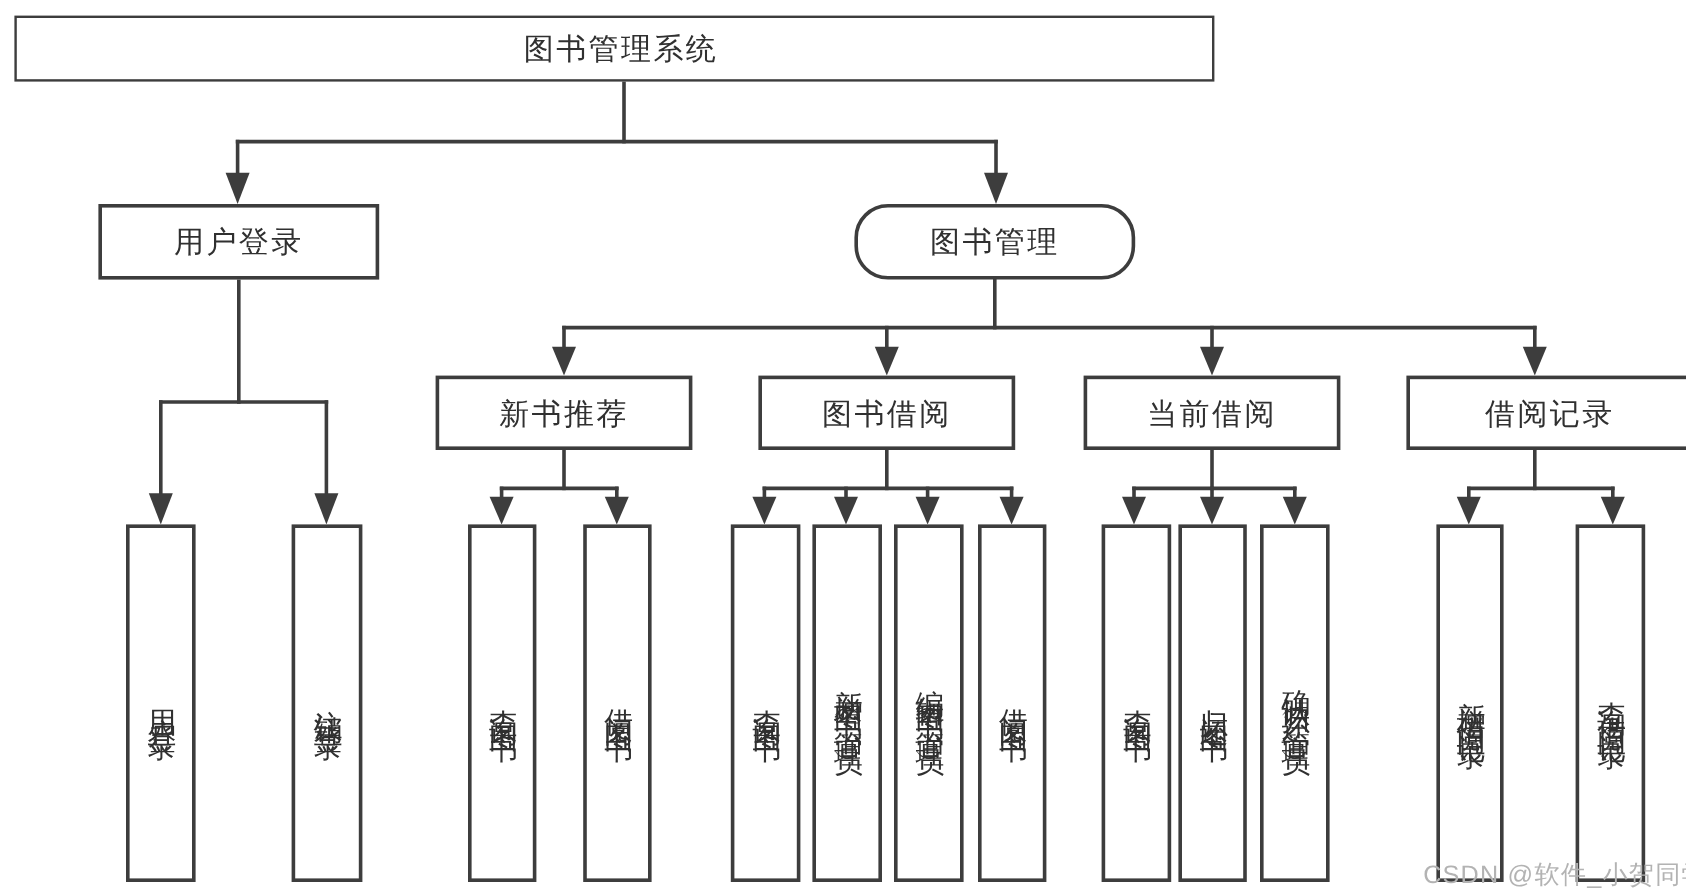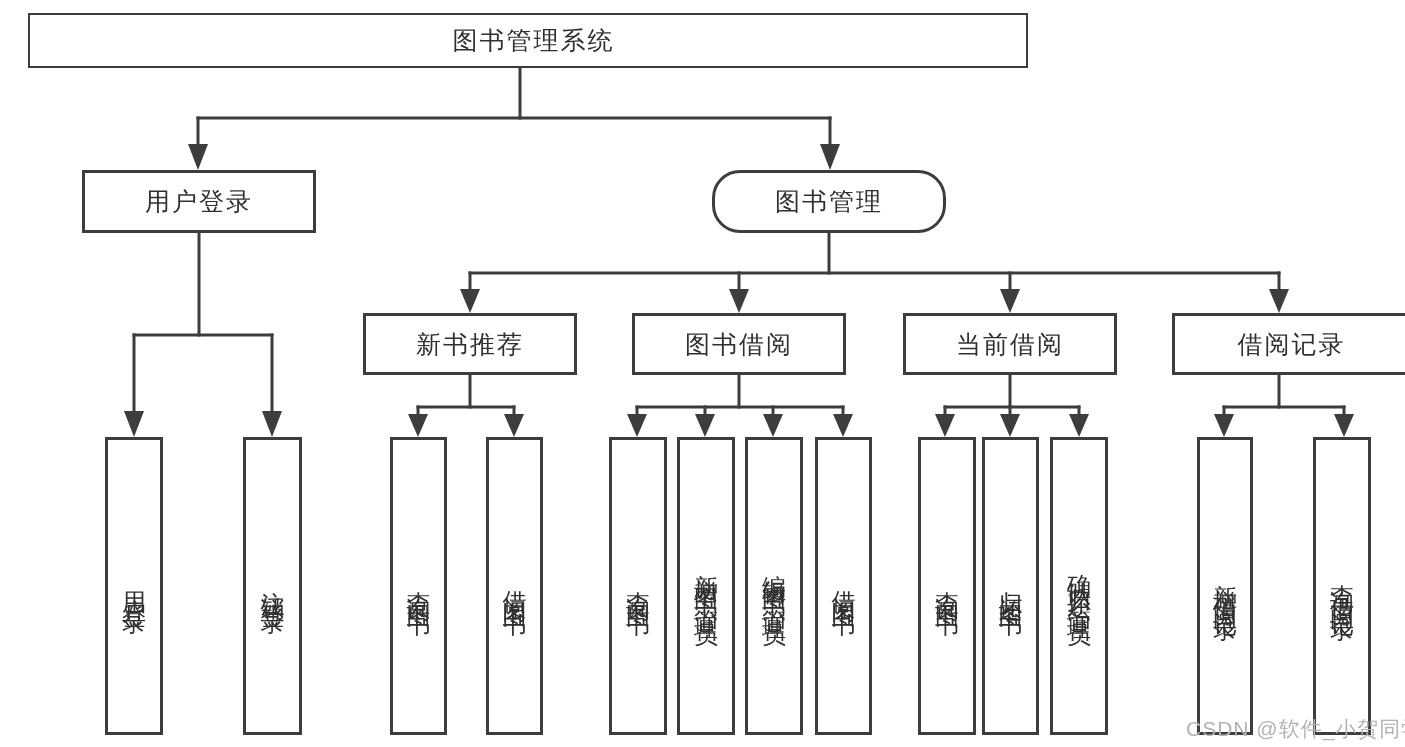--- a/index.html
+++ b/index.html
@@ -111,21 +111,21 @@
     <g>
       <line x1="1279" y1="375" x2="1279" y2="407"></line>
       <line x1="1224" y1="407" x2="1344" y2="407"></line>
       <line x1="1224" y1="407" x2="1224" y2="416"></line>
       <polygon points="1214,414 1234,414 1224,437"></polygon>
       <line x1="1344" y1="407" x2="1344" y2="416"></line>
       <polygon points="1334,414 1354,414 1344,437"></polygon>
     </g>
   </svg>
 
-  <div class="node h-node root-node" style="left:28px; top:13px; width:1000px; height:55px;padding-left:11px;">
+  <div class="node h-node root-node" style="left:12px; top:13px; width:1000px; height:55px;padding-left:11px;">
     <span>图书管理系统</span>
   </div>
 
   <div class="node h-node" style="left:82px; top:170px; width:234px; height:63px;">
     <span>用户登录</span>
   </div>
   <div class="node h-node" style="left:712px; top:170px; width:234px; height:63px;border-radius:28px;">
     <span>图书管理</span>
   </div>
 

